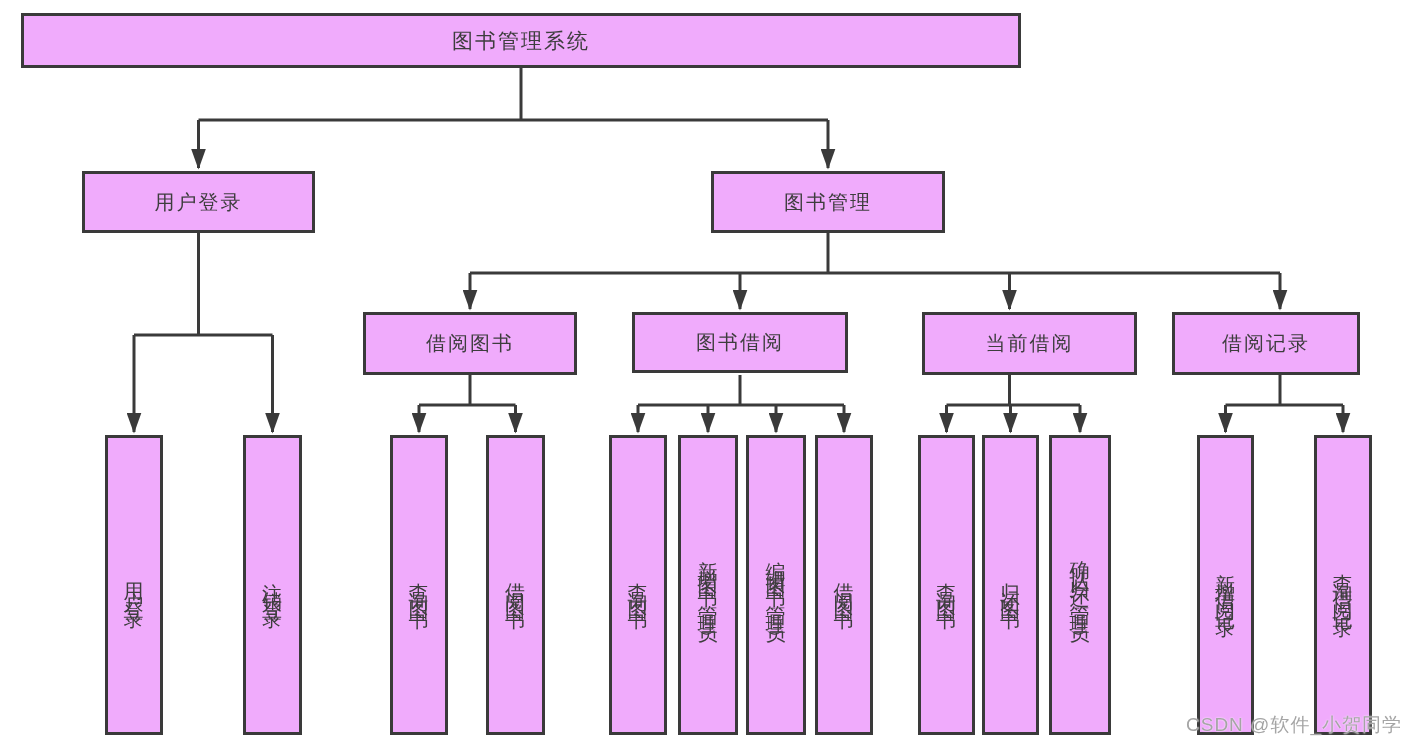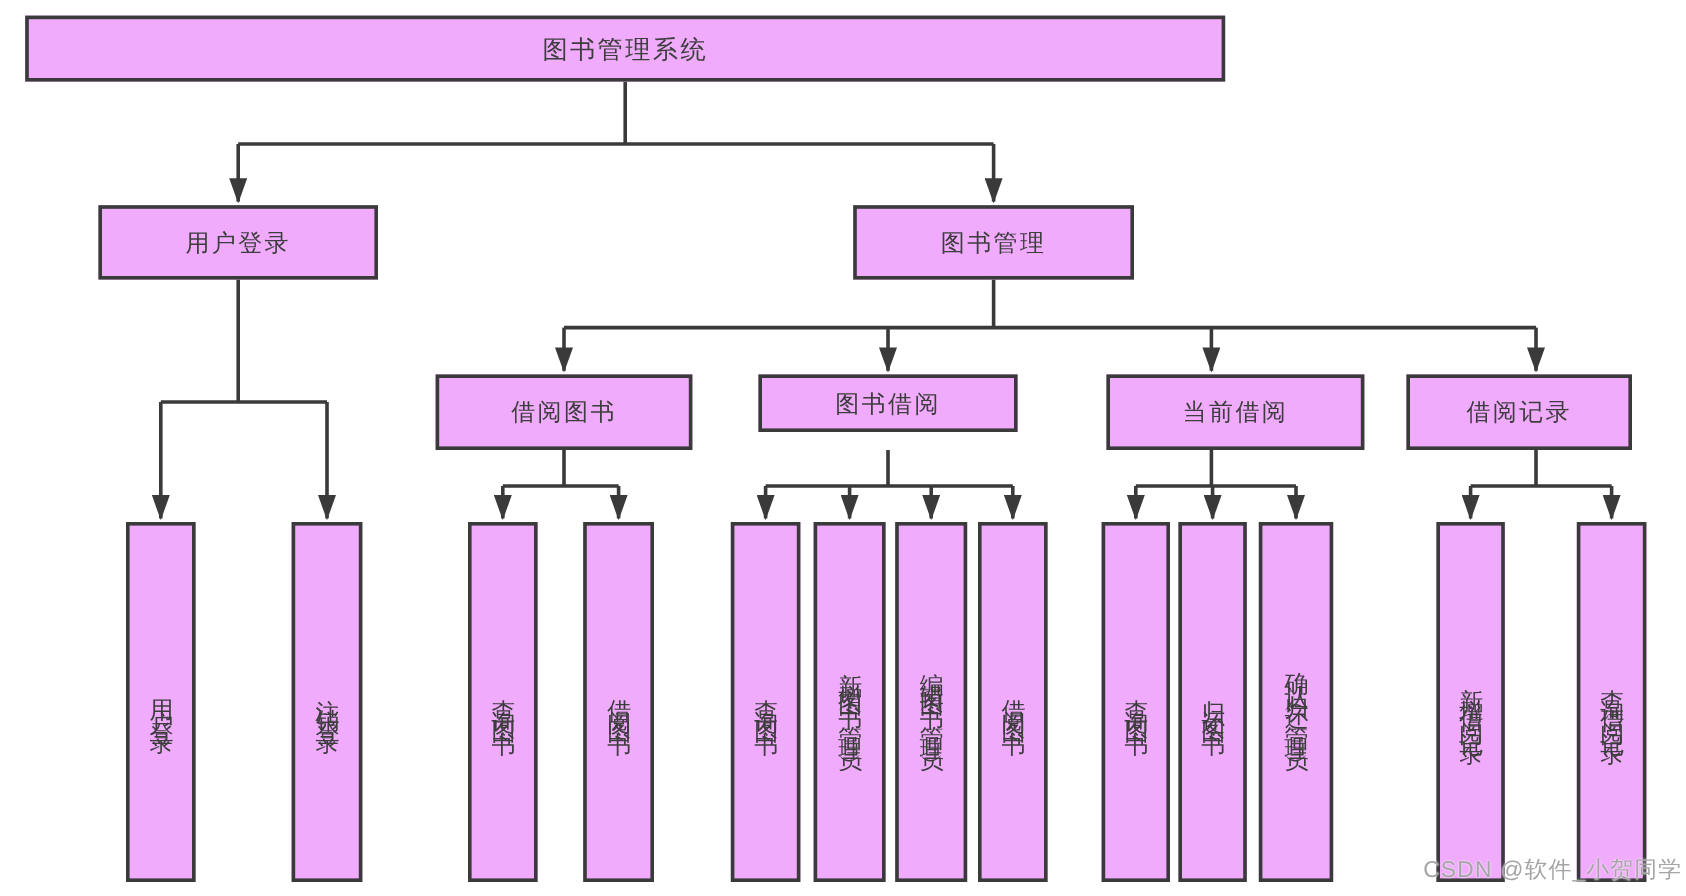--- a/index.html
+++ b/index.html
@@ -51,21 +51,21 @@
     z-index:4;
     white-space:nowrap;
     text-shadow:0 0 2px #ffffff;
   }
 
   
   .n-root{left:21px;top:13px;width:1000px;height:55px;}
   .n-user-login{left:82px;top:171px;width:233px;height:62px;}
   .n-book-mgmt{left:711px;top:171px;width:234px;height:62px;}
   .n-new-book{left:363px;top:312px;width:214px;height:63px;}
-  .n-borrow{left:632px;top:312px;width:216px;height:48px;text-align:center;}
+  .n-borrow{left:632px;top:312px;width:216px;height:61px;text-align:center;}
   .n-current{left:902px;top:312px;width:215px;height:63px;margin-left:20px;}
   .n-record{left:1172px;top:312px;width:188px;height:63px;}
 
   .n-lf-user-login{left:105px;top:435px;width:58px;height:300px;}
   .n-lf-logout{left:243px;top:435px;width:59px;height:300px;}
   .n-lf-nb-query{left:390px;top:435px;width:58px;height:300px;}
   .n-lf-nb-borrow{left:486px;top:435px;width:59px;height:300px;}
   .n-lf-bb-query{left:609px;top:435px;width:58px;height:300px;}
   .n-lf-bb-add{left:678px;top:435px;width:60px;height:300px;}
   .n-lf-bb-edit{left:746px;top:435px;width:60px;height:300px;}

